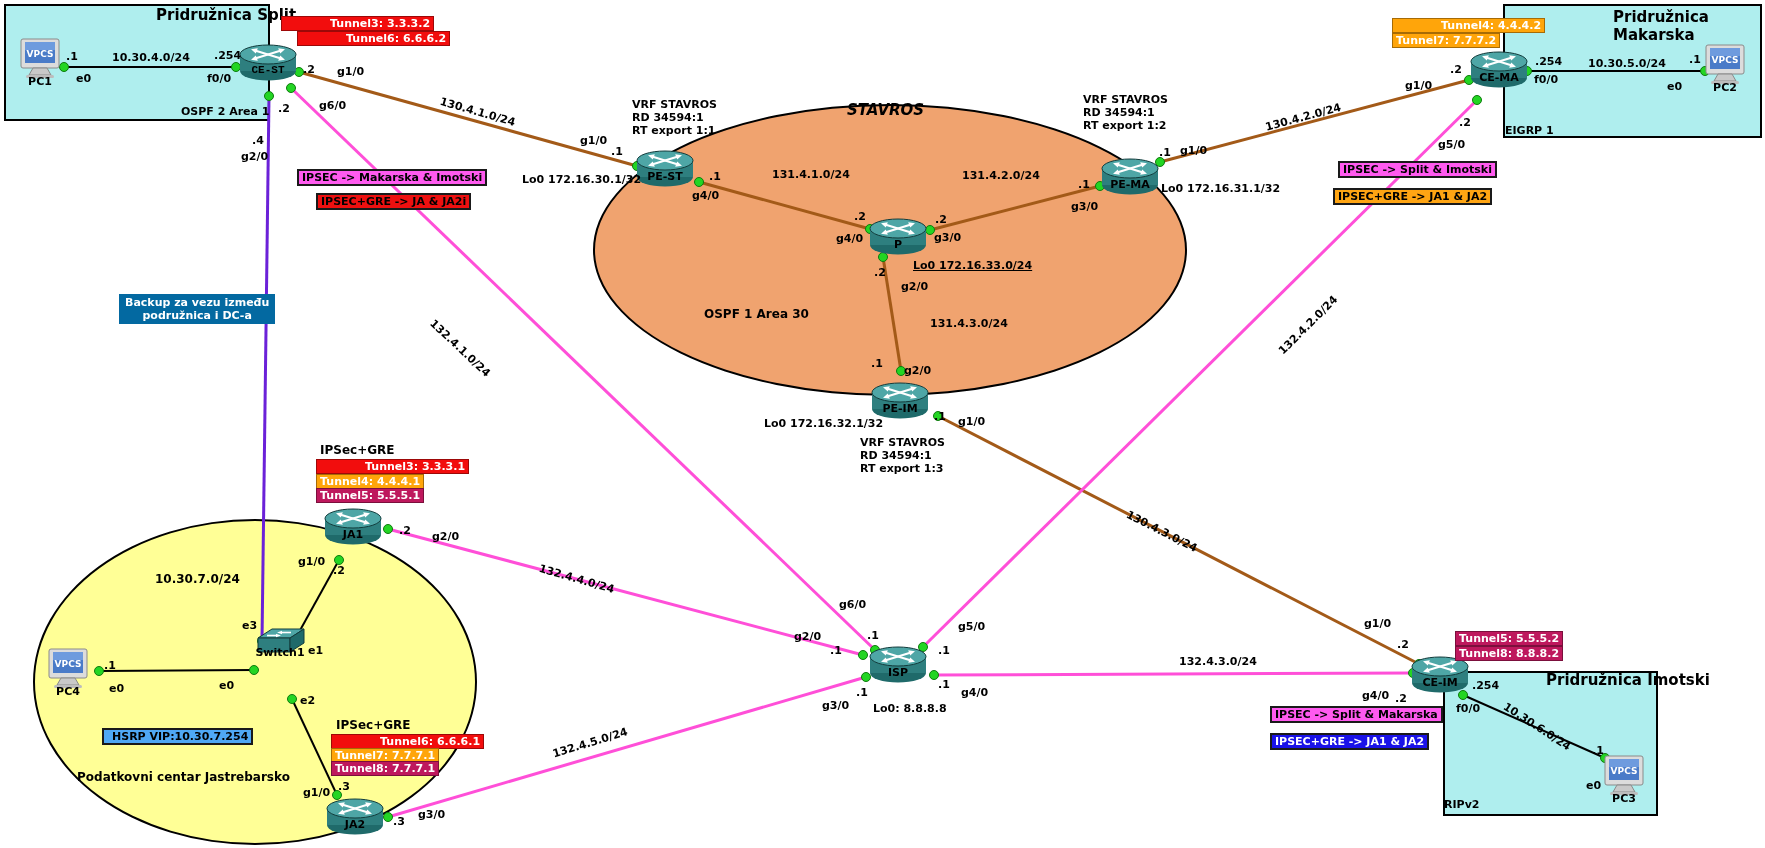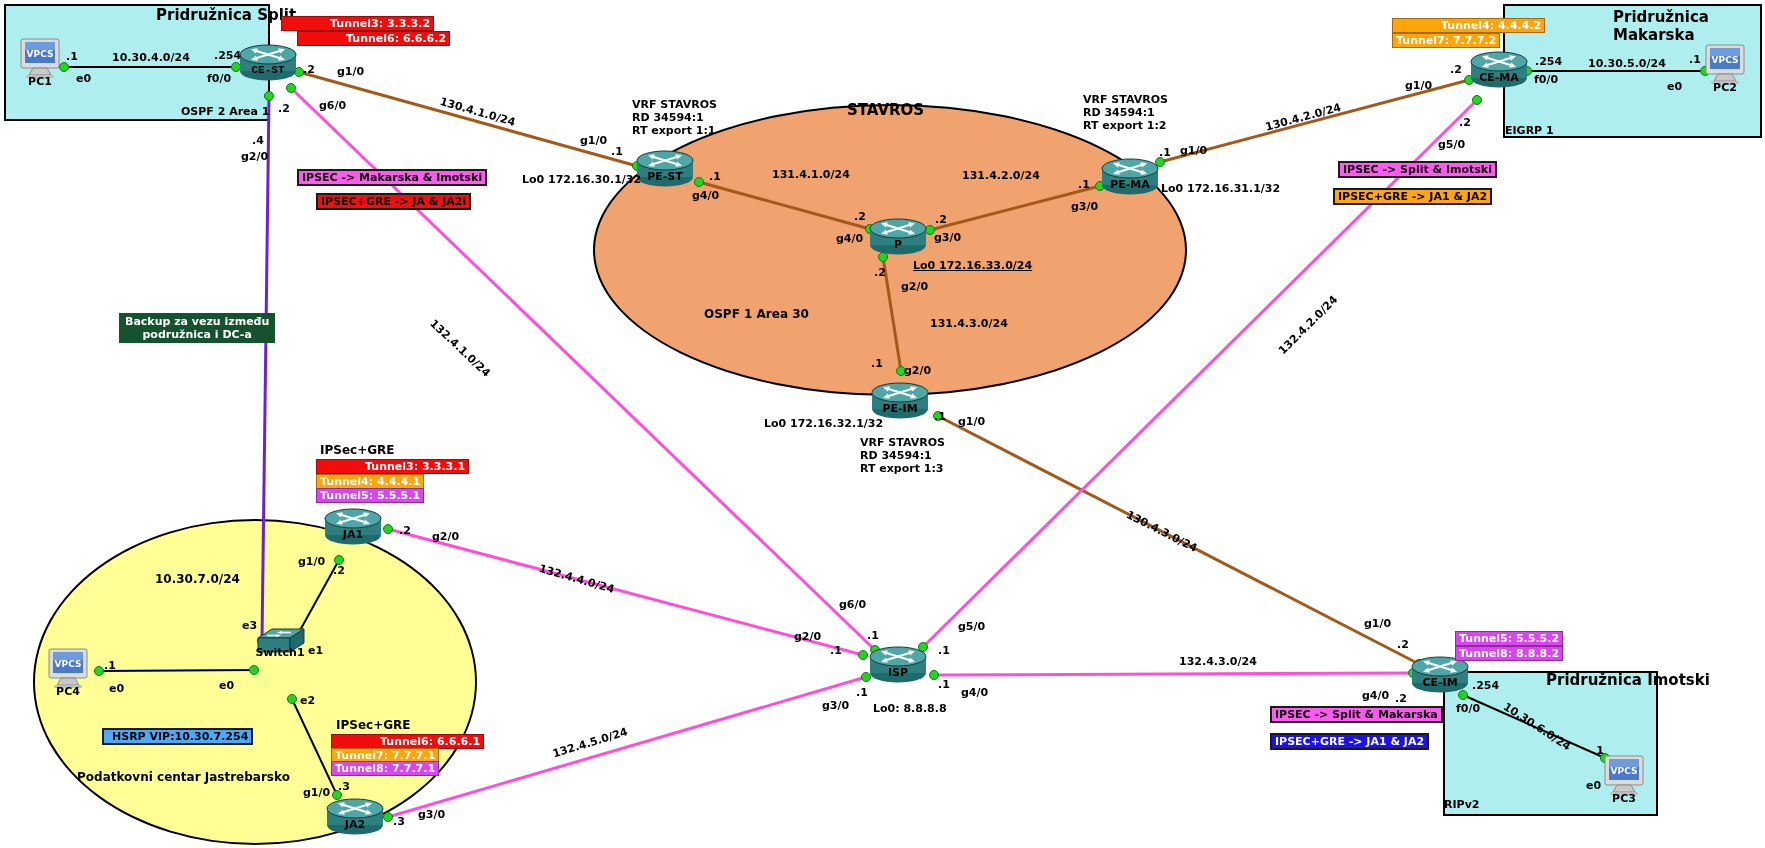--- a/index.html
+++ b/index.html
@@ -16,27 +16,27 @@
   .kind-router .node-label{margin-top:-17px;}
   .kind-switch .node-label{margin-top:-9px;}
   .kind-pc .node-label{margin-top:-4px;}
   .lbl{position:absolute;font-weight:bold;font-size:11px;line-height:1.2;color:#000;
        white-space:pre-line;transform-origin:left top;z-index:4;}
   .lbl.mid{font-size:12px;}
   .lbl.big{font-size:15px;}
   .chip{padding:0 3px;border:1px solid rgba(0,0,0,0.35);white-space:pre-line;}
   .chip-red{background:#F20D0D;color:#fff;padding-left:48px;}
   .chip-orange{background:#FFA50A;color:#fff;}
-  .chip-blue{background:#d946ef;color:#fff;}
+  .chip-blue{background:#be185d;color:#fff;}
   .chip-magenta{background:#FF5AEF;color:#000;border:2px solid #1A1A1A;}
   .chip-red-dark{background:#EE1010;color:#000;border:2px solid #1A1A1A;}
   .chip-orange-dark{background:#FFA513;color:#000;border:2px solid #1A1A1A;}
   .chip-blue-dark{background:#1A12E8;color:#fff;border:2px solid #1A1A1A;}
   .chip-hsrp{background:#4FA8F5;color:#000;border:2px solid #1A1A1A;}
-  .chip-backup{background:#14532d;color:#fff;border:none;padding:2px 6px;text-align:center;margin-top:19px;}
+  .chip-backup{background:#0369a1;color:#fff;border:none;padding:2px 6px;text-align:center;}
 </style>
 </head>
 <body>
 
 <div id="canvas">
     <div class="zone" style="left: 4px; top: 4px; width: 266px; height: 117px; background: rgb(175, 238, 238);"></div>
     <div class="zone" style="left: 1503px; top: 4px; width: 259px; height: 134px; background: rgb(175, 238, 238);"></div>
     <div class="zone" style="left: 1443px; top: 671px; width: 215px; height: 145px; background: rgb(175, 238, 238);"></div>
     <div class="zone ellipse" style="left: 593px; top: 104px; width: 594px; height: 292px; background: rgb(240, 163, 111);"></div>
     <div class="zone ellipse" style="left: 33px; top: 519px; width: 444px; height: 326px; background: rgb(255, 255, 150);"></div>
@@ -357,21 +357,21 @@
 podružnica i DC-a</div>
     <div class="lbl " style="left: 442px; top: 95px; transform: rotate(16deg);">130.4.1.0/24</div>
     <div class="lbl " style="left: 580px; top: 134px;">g1/0</div>
     <div class="lbl " style="left: 611px; top: 145px;">.1</div>
     <div class="lbl " style="left: 632px; top: 98px;">VRF STAVROS
 RD 34594:1
 RT export 1:1</div>
     <div class="lbl " style="left: 522px; top: 173px;">Lo0 172.16.30.1/32</div>
     <div class="lbl " style="left: 709px; top: 170px;">.1</div>
     <div class="lbl " style="left: 692px; top: 189px;">g4/0</div>
-    <div class="lbl big" style="left: 847px; top: 101px;">STAVROS</div>
+    <div class="lbl big" style="left: 847px; top: 101px; font-style: italic;">STAVROS</div>
     <div class="lbl " style="left: 772px; top: 168px;">131.4.1.0/24</div>
     <div class="lbl " style="left: 962px; top: 169px;">131.4.2.0/24</div>
     <div class="lbl mid" style="left: 704px; top: 307px;">OSPF 1 Area 30</div>
     <div class="lbl " style="left: 930px; top: 317px;">131.4.3.0/24</div>
     <div class="lbl " style="left: 854px; top: 210px;">.2</div>
     <div class="lbl " style="left: 836px; top: 232px;">g4/0</div>
     <div class="lbl " style="left: 935px; top: 213px;">.2</div>
     <div class="lbl " style="left: 934px; top: 231px;">g3/0</div>
     <div class="lbl " style="left: 913px; top: 259px; text-decoration: underline;">Lo0 172.16.33.0/24</div>
     <div class="lbl " style="left: 874px; top: 266px;">.2</div>

